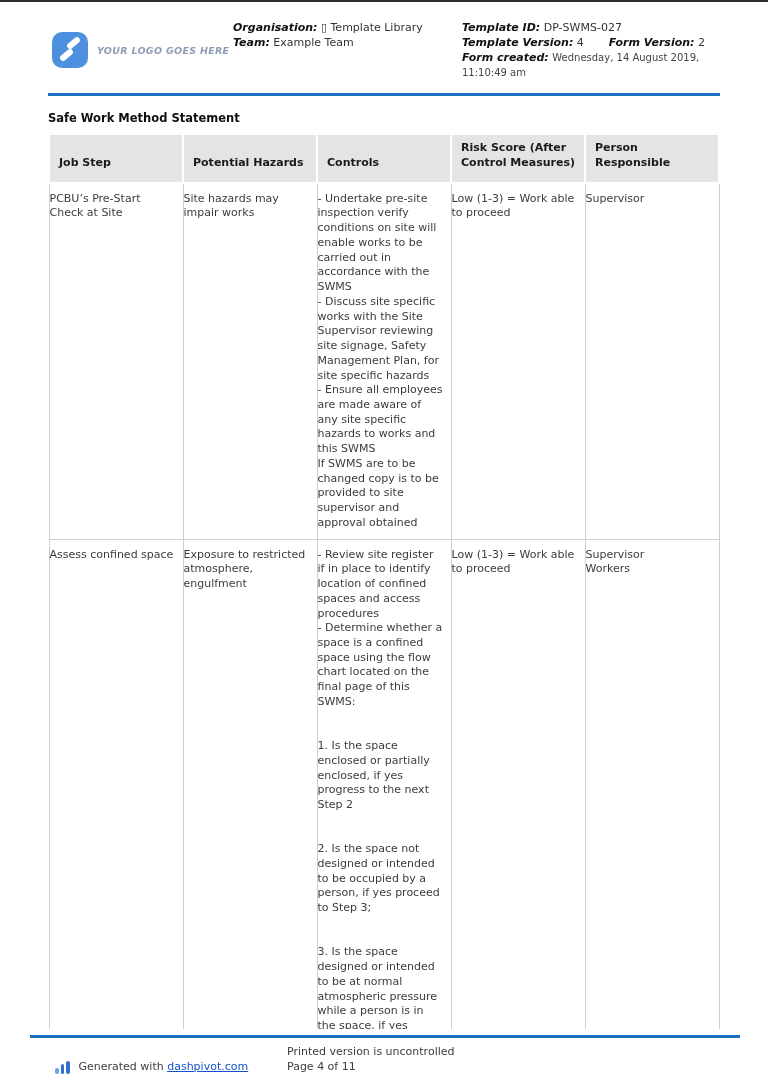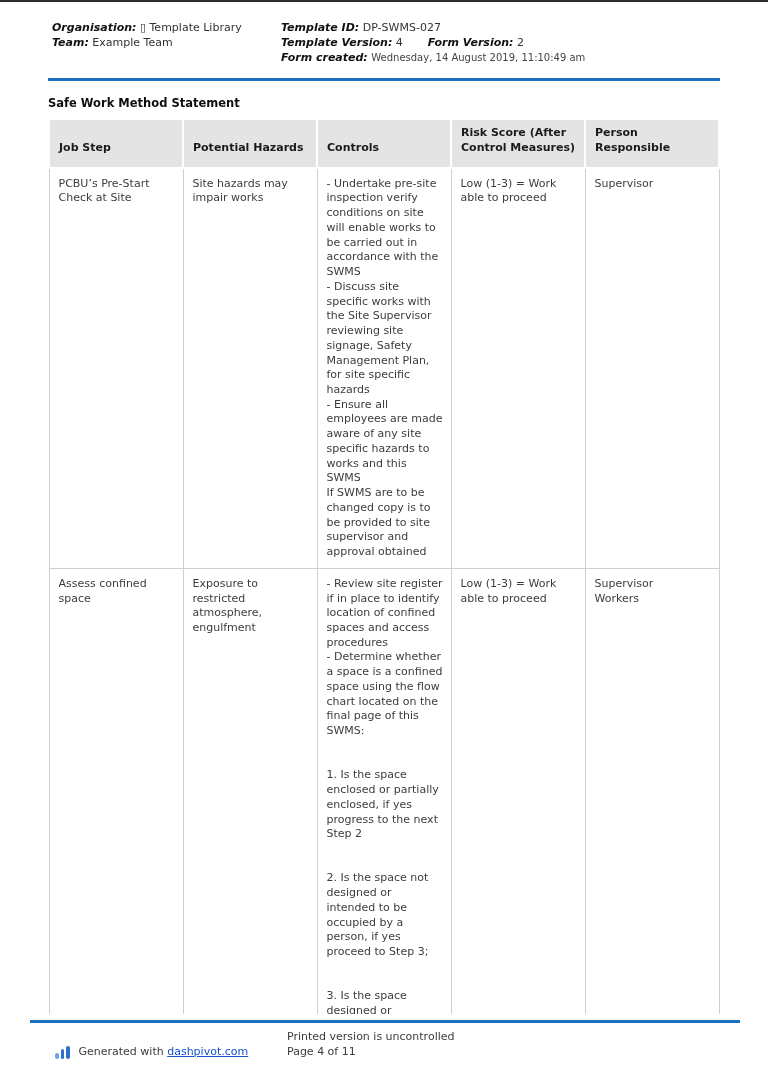--- a/index.html
+++ b/index.html
@@ -30,21 +30,21 @@
   table{width:672px;border-collapse:collapse;table-layout:fixed;}
   col{width:20%;}
   th{
     background:var(--theadBg,#e4e4e4);border:2px solid #fff;
     font-size:11px;font-weight:bold;color:#1a1a1a;text-align:left;
     vertical-align:bottom;padding:6px 8px 11px 9px;line-height:1.35;
   }
   td{
     border:1px solid var(--border,#cfcfcf);vertical-align:top;
     font-size:11px;line-height:1.34;color:#3c3c3c;
-    padding:8px 8px 8px 9px;white-space:pre-wrap;word-wrap:break-word;
+    padding:8px 8px 8px 0;white-space:pre-wrap;word-wrap:break-word;
   }
   tr.row-1 td{height:313px;}
   tr.row-2 td{height:511px;}
   
   .footer-rule{margin:6px 28px 0 30px;height:3px;background:var(--accent,#1b6fc1);}
   .footer-row{display:flex;padding:6px 40px 0 55px;font-size:11px;line-height:15px;color:#3c3c3c;}
   .footer-left{width:232px;display:flex;align-items:flex-end;}
   .chart-icon{display:inline-flex;align-items:flex-end;height:13px;margin:1px 7px 0 0;}
   .chart-icon b{display:inline-block;width:3.5px;border-radius:2px;margin-right:2px;}
   .bar-1{height:6px;background:var(--barLight,#6d9ff0);}
@@ -53,20 +53,27 @@
   .footer-center{width:235px;}
   .footer-right{flex:1;max-width:205px;}
   a.dp-link{color:var(--link,#1452cc);text-decoration:underline;}
 </style>
 </head>
 <body>
 
 <div class="page">
 
   <div class="header-row">
+    <div class="logo-block">
+      <div class="logo-mark">
+        <i class="pill-a"></i>
+        <i class="pill-b"></i>
+      </div>
+      <span class="logo-text">YOUR LOGO GOES HERE</span>
+    </div>
 
     <div class="meta-left">
       <div>
         <span class="meta-label">Organisation:</span>
         <span class="meta-value">▯ Template Library</span>
       </div>
       <div>
         <span class="meta-label">Team:</span>
         <span class="meta-value">Example Team</span>
       </div>

